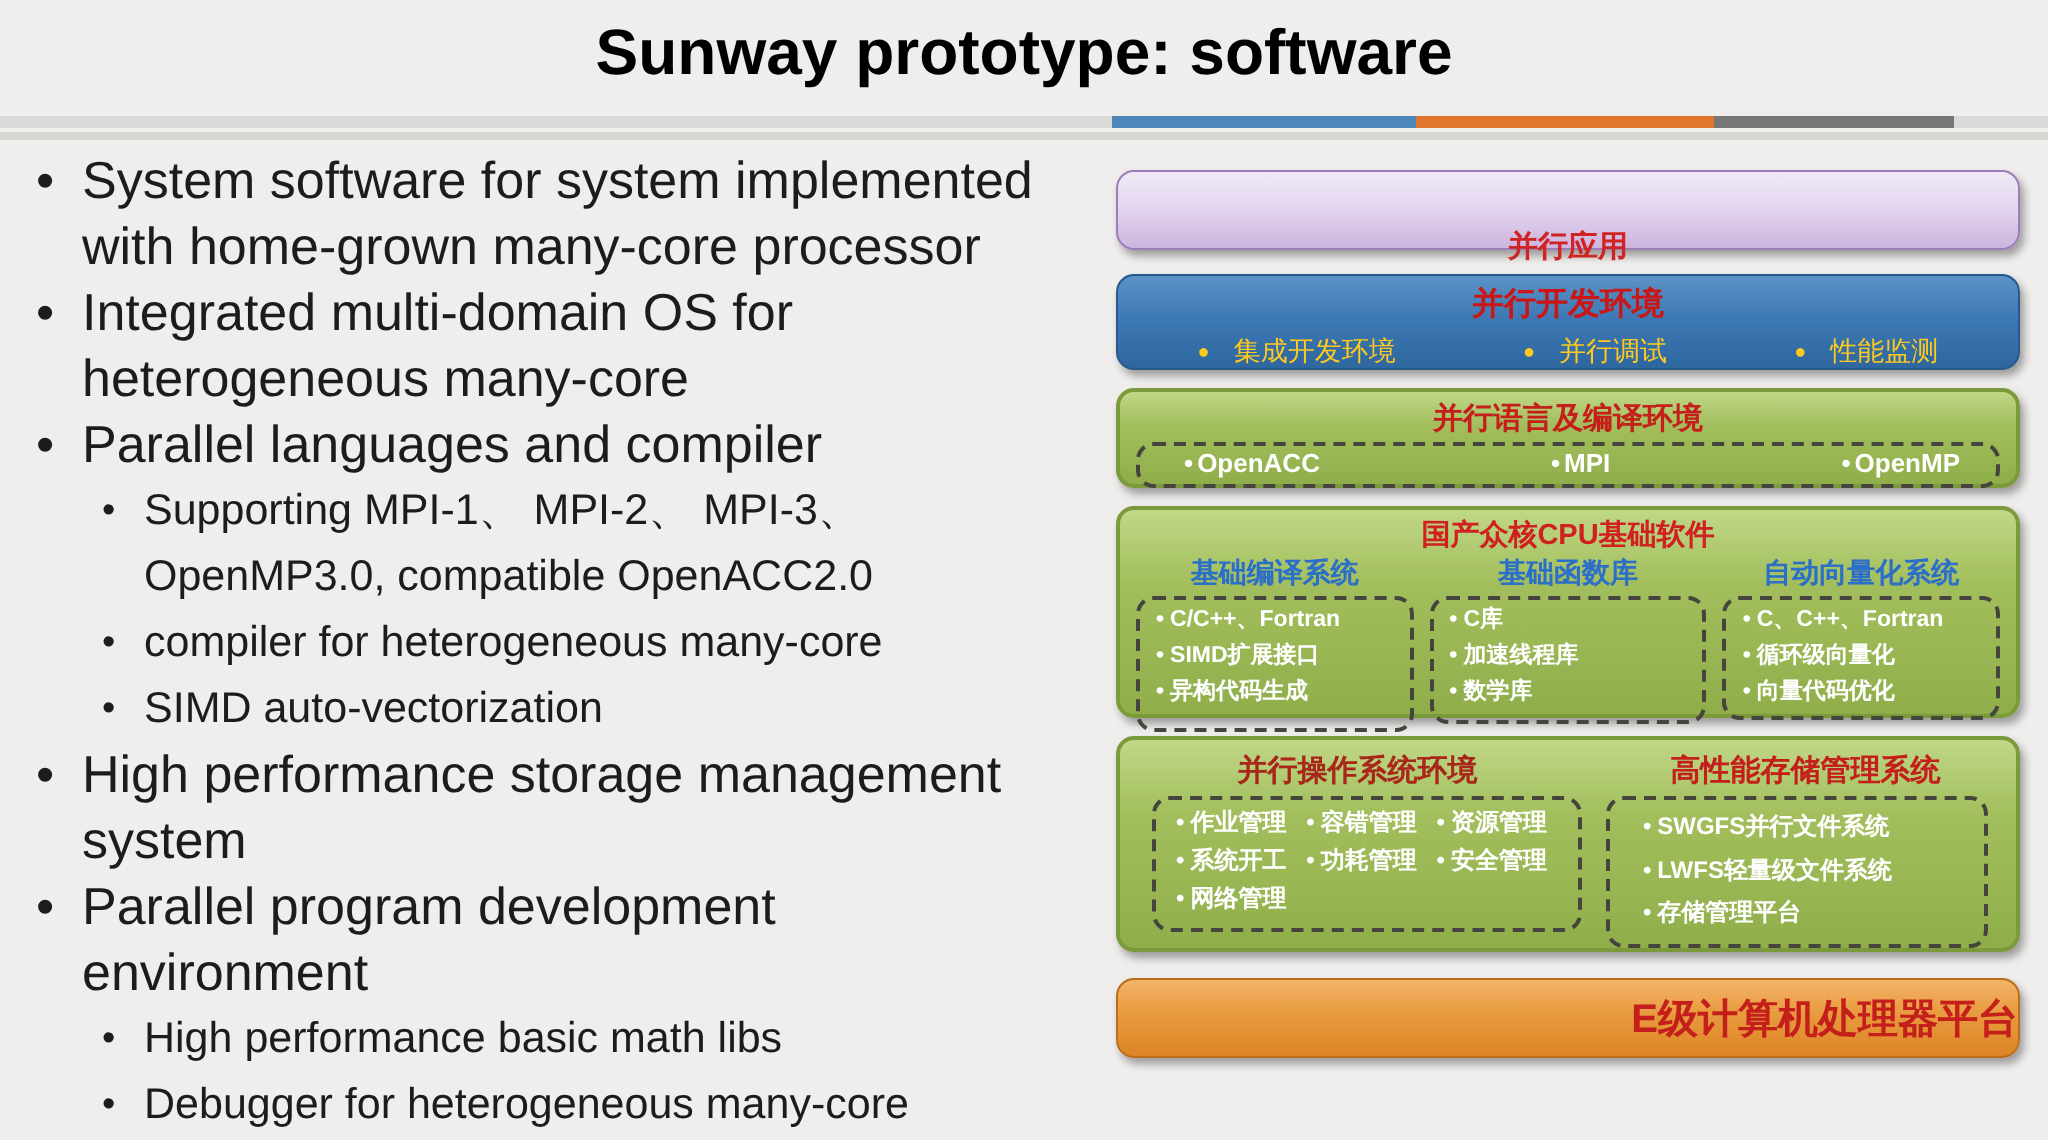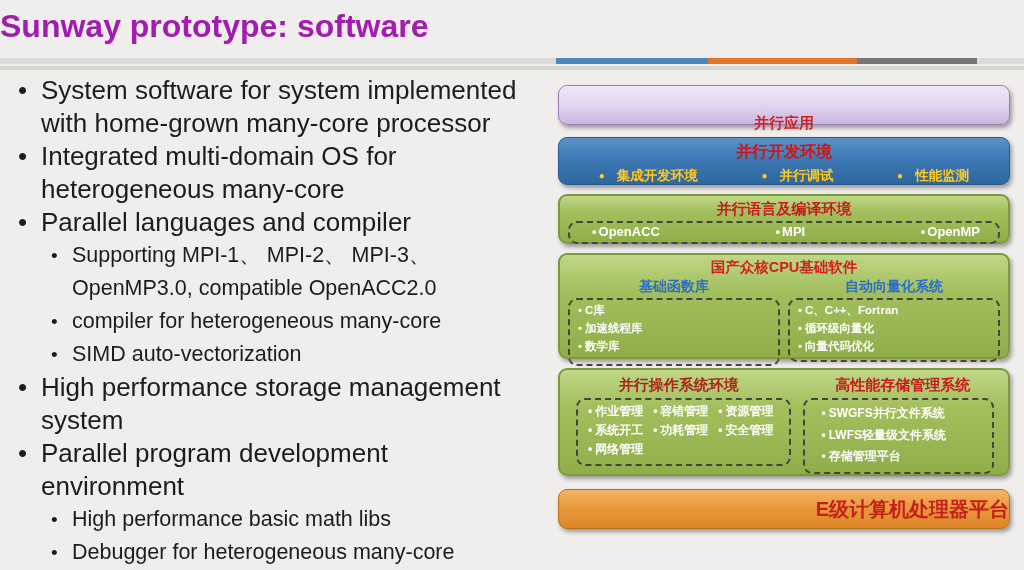--- a/index.html
+++ b/index.html
@@ -5,21 +5,21 @@
   * { margin:0; padding:0; box-sizing:border-box; }
   html,body { width:1024px; height:570px; }
   .slide {
     position:relative; width:1024px; height:570px;
     background:#efeeec; overflow:hidden;
     font-family:"Liberation Sans", sans-serif;
   }
   
   .title {
     position:absolute; top:8px; left:0; width:100%;
-    text-align:left; font-size:32px; font-weight:bold; color:#a21caf;
+    text-align:center; font-size:32px; font-weight:bold; color:#000000;
     letter-spacing:0px;
   }
   
   .divider { position:absolute; top:58px; left:0; width:1024px; }
   .divider .row1 { display:flex; height:6px; }
   .divider .row1 .seg { height:6px; }
   .seg1 { width:556px; background:#dadad8; }
   .seg2 { width:152px; background:#4d86bb; }
   .seg3 { width:149px; background:#e0762e; }
   .seg4 { width:120px; background:#767676; }
@@ -59,21 +59,21 @@
   }
   .box-app .lbl { color:#d02424; font-size:15px; font-weight:bold;margin-top:36px; }
 
   .box-dev {
     height:48px; margin-bottom:9px;
     background:linear-gradient(180deg,#5b93c6 0%,#3d79b5 45%,#2e679e 100%);
     border:1px solid #27598c; text-align:center;
   }
   .box-dev .ttl { color:#cc1515; font-size:16px; font-weight:bold; padding-top:4px; }
   .box-dev .items { display:flex; justify-content:space-around; margin-top:4px; padding:0 8px; }
-  .box-dev .item { color:#ffc91e; font-size:13.5px; font-weight:bold; }
+  .box-dev .item { color:#ffc91e; font-size:13.5px; font-weight:normal; }
   .box-dev .item::before { content:"\25CF"; font-size:10px; margin-right:12px; vertical-align:1px; }
 
   .greenbox {
     background:linear-gradient(180deg,#c0d787 0%,#a3bf5d 35%,#8fae4a 100%);
     border:2px solid #7a9a3c;
   }
   .box-lang { height:50px; margin-bottom:9px; text-align:center; }
   .box-lang .ttl { color:#c41f1a; font-size:15px; font-weight:bold; padding-top:4px; }
   .dashedbox {
     border:2px dashed #45453d; border-radius:9px;
@@ -174,20 +174,28 @@
         <span class="item">OpenACC</span>
         <span class="item">MPI</span>
         <span class="item">OpenMP</span>
       </div>
     </div>
 
     <div class="box greenbox box-cpu">
       <div class="ttl">国产众核CPU基础软件</div>
       <div class="cols">
         <div class="col">
+          <div class="hdr">基础编译系统</div>
+          <div class="dashedbox">
+            <div class="it">C/C++、Fortran</div>
+            <div class="it">SIMD扩展接口</div>
+            <div class="it">异构代码生成</div>
+          </div>
+        </div>
+        <div class="col">
           <div class="hdr">基础函数库</div>
           <div class="dashedbox">
             <div class="it">C库</div>
             <div class="it">加速线程库</div>
             <div class="it">数学库</div>
           </div>
         </div>
         <div class="col">
           <div class="hdr">自动向量化系统</div>
           <div class="dashedbox">

